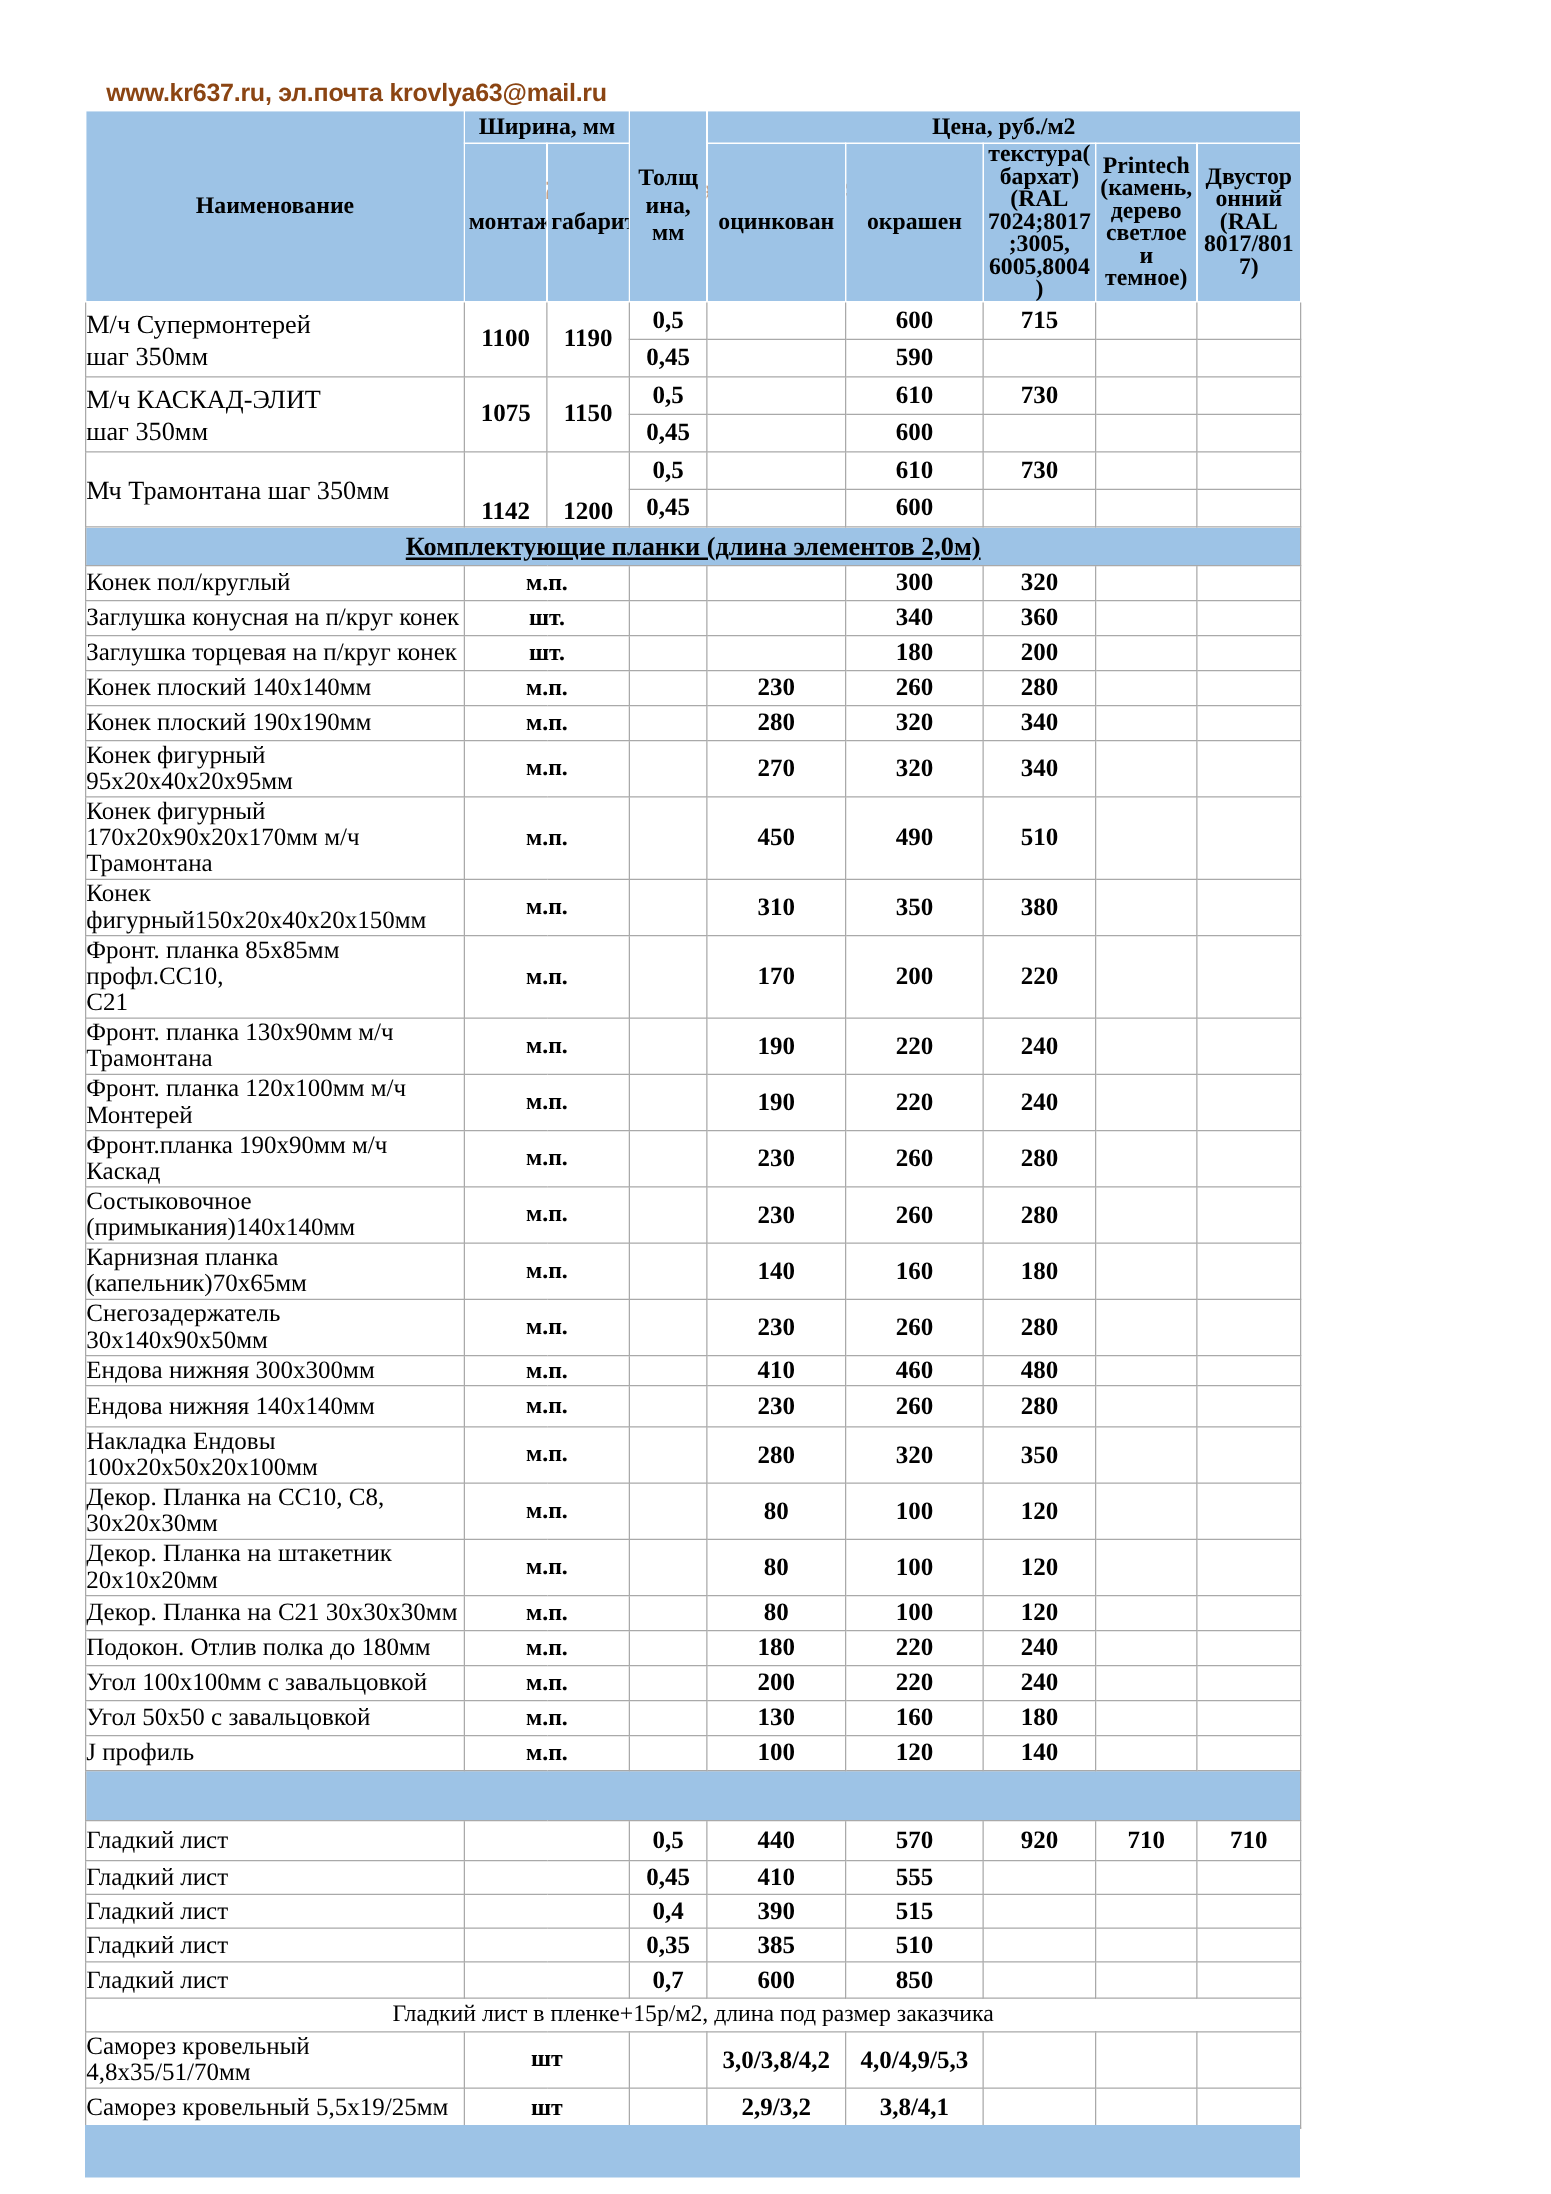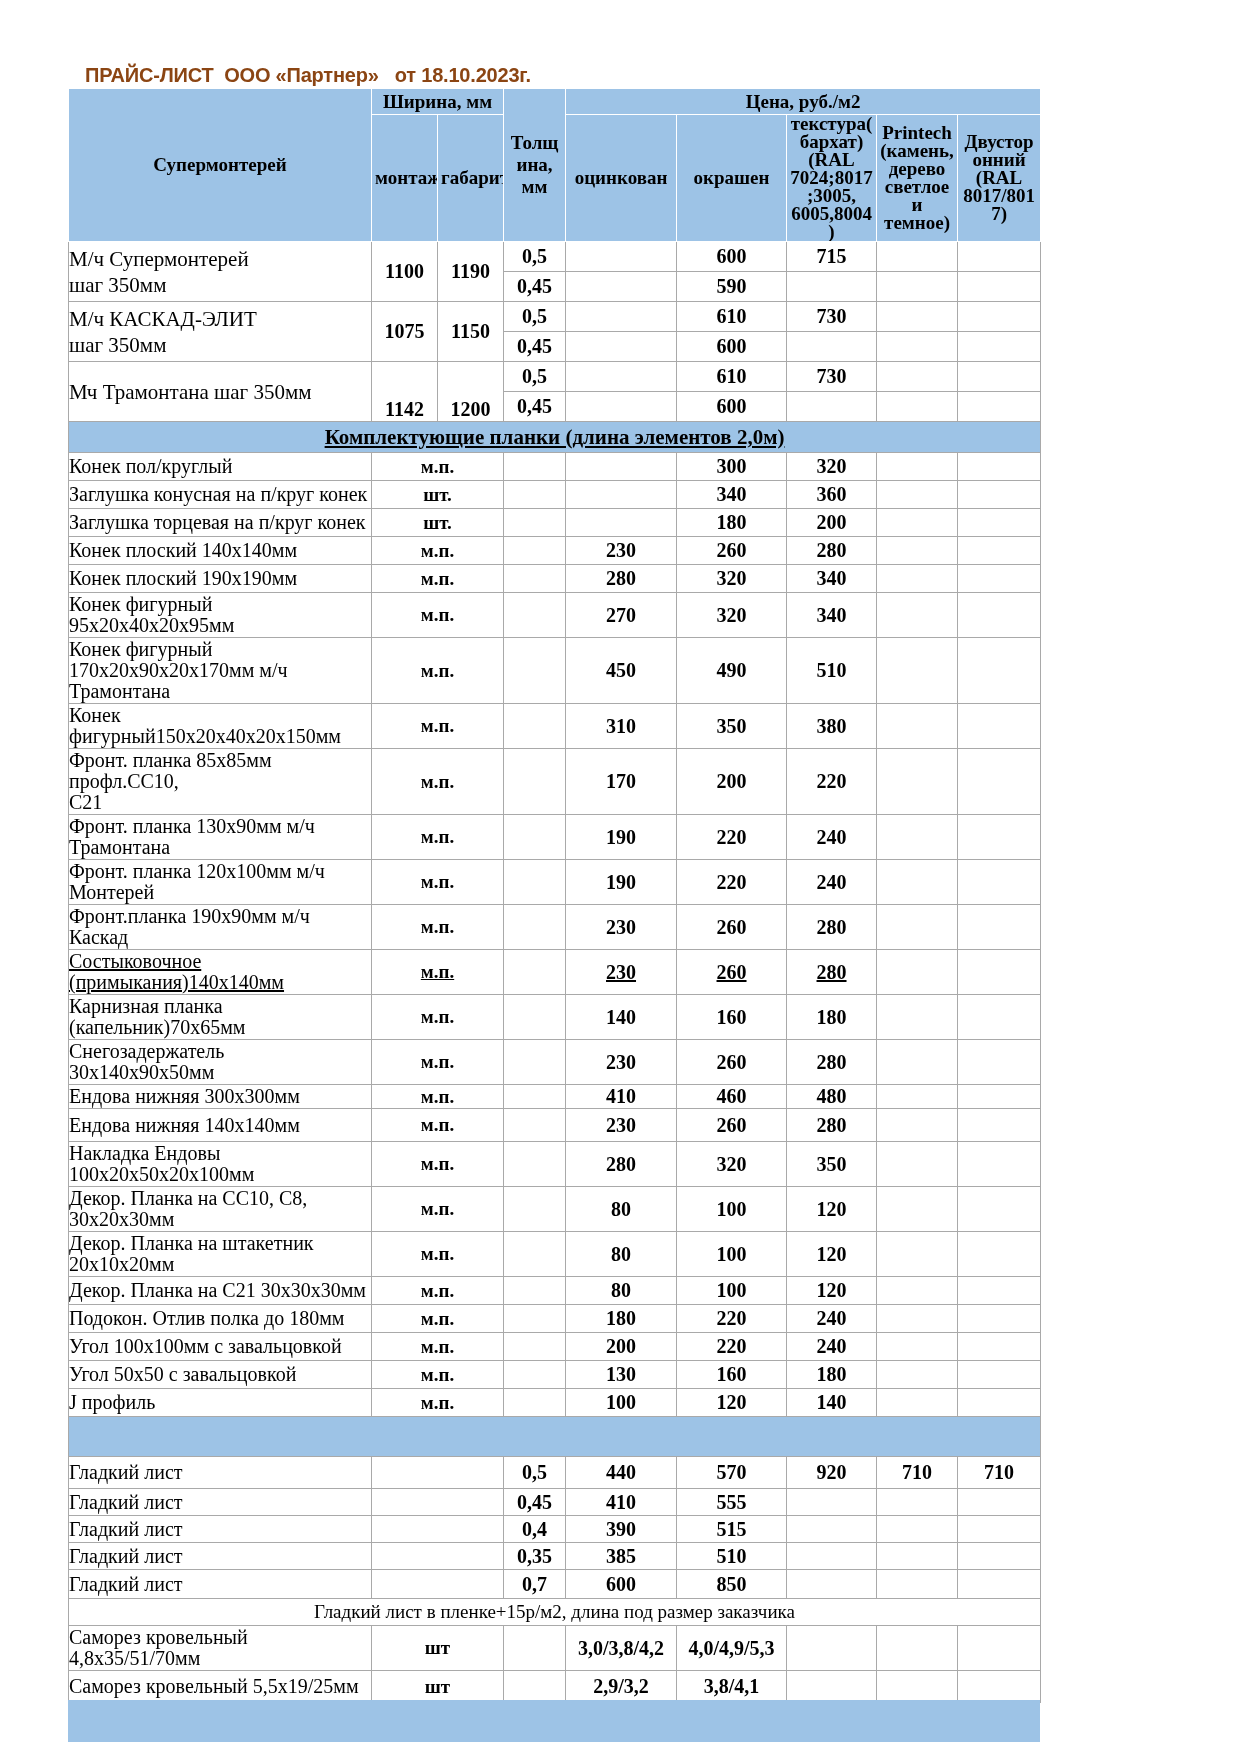--- a/index.html
+++ b/index.html
@@ -45,40 +45,39 @@
   td.note-cell{text-align:center;font-size:19px;}
   .bottom-bar{
     position:absolute;left:68px;top:1700px;width:972px;height:42px;
     background:var(--hdr,#9DC3E6);
   }
 </style>
 </head>
 <body>
 
 <div class="title-block" style="color: rgb(139, 69, 19);">
-  <div>ПРАЙС-ЛИСТ  ООО «Партнер»   от 18.10.2023г.</div>
   <div>www.kr637.ru, эл.почта krovlya63@mail.ru</div>
   <div>Т/ф (8482)75-94-38,77-00-10,69-25-69,71-48-35 бухгалтерия 95-44-49</div>
 </div>
 
 <table class="price">
   <colgroup>
     <col style="width:303px">
       <col style="width:66px">
       <col style="width:66px">
     <col style="width:62px">
       <col style="width:111px">
       <col style="width:110px">
     <col style="width:90px">
       <col style="width:81px">
       <col style="width:83px">
   </colgroup>
   <tbody>
     <tr class="hdr hdr-top">
-      <td rowspan="2">Супермонтерей</td>
+      <td rowspan="2">Наименование</td>
       <td colspan="2">Ширина, мм</td>
       <td rowspan="2" class="h-thk">Толщина, мм</td>
       <td colspan="5">Цена, руб./м2</td>
     </tr>
     <tr class="hdr hdr-sub">
       <td>монтаж</td>
       <td>габарит</td>
       <td>оцинкован</td>
       <td>окрашен</td>
       <td class="h-small">текстура(бархат) (RAL 7024;8017;3005, 6005,8004)</td>
@@ -266,21 +265,21 @@
       <tr style="height: 28px;">
         <td class="name">Фронт.планка 190х90мм м/ч Каскад</td>
         <td class="unit" colspan="2">м.п.</td>
         <td class="num"></td>
         <td class="num">230</td>
         <td class="num">260</td>
         <td class="num">280</td>
         <td class="num"></td>
         <td class="num"></td>
       </tr>
-      <tr style="height: 42px; text-decoration: underline;">
+      <tr style="height: 42px;">
         <td class="name">Состыковочное
 (примыкания)140х140мм</td>
         <td class="unit" colspan="2">м.п.</td>
         <td class="num"></td>
         <td class="num">230</td>
         <td class="num">260</td>
         <td class="num">280</td>
         <td class="num"></td>
         <td class="num"></td>
       </tr>

